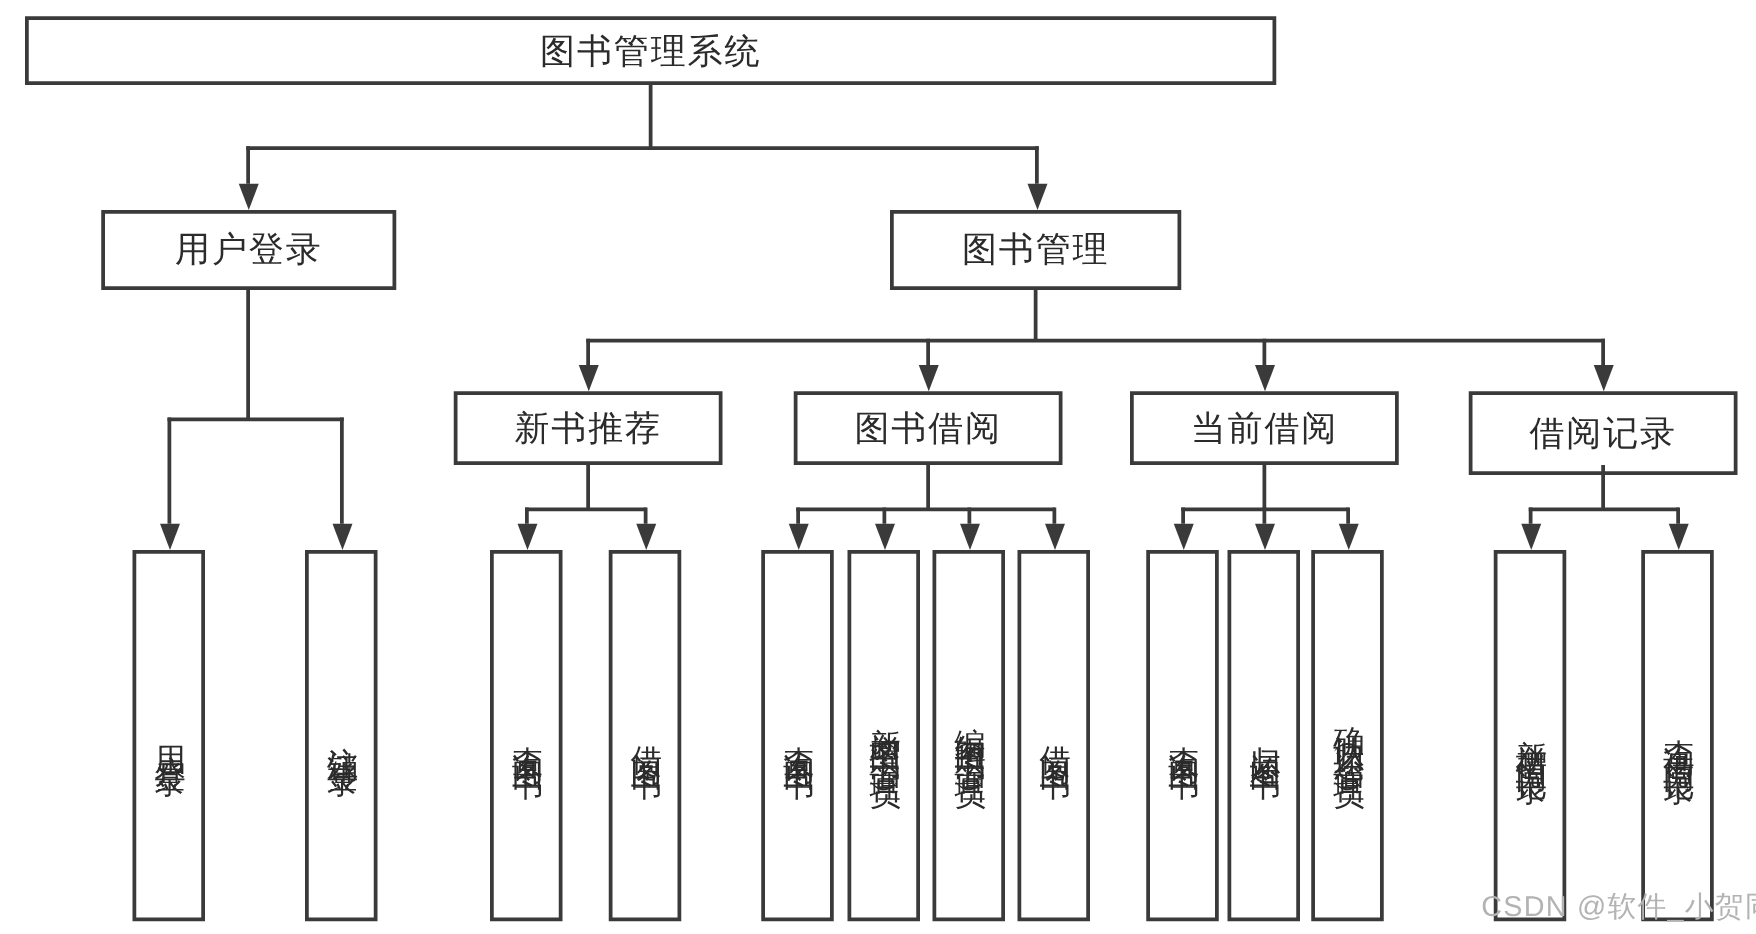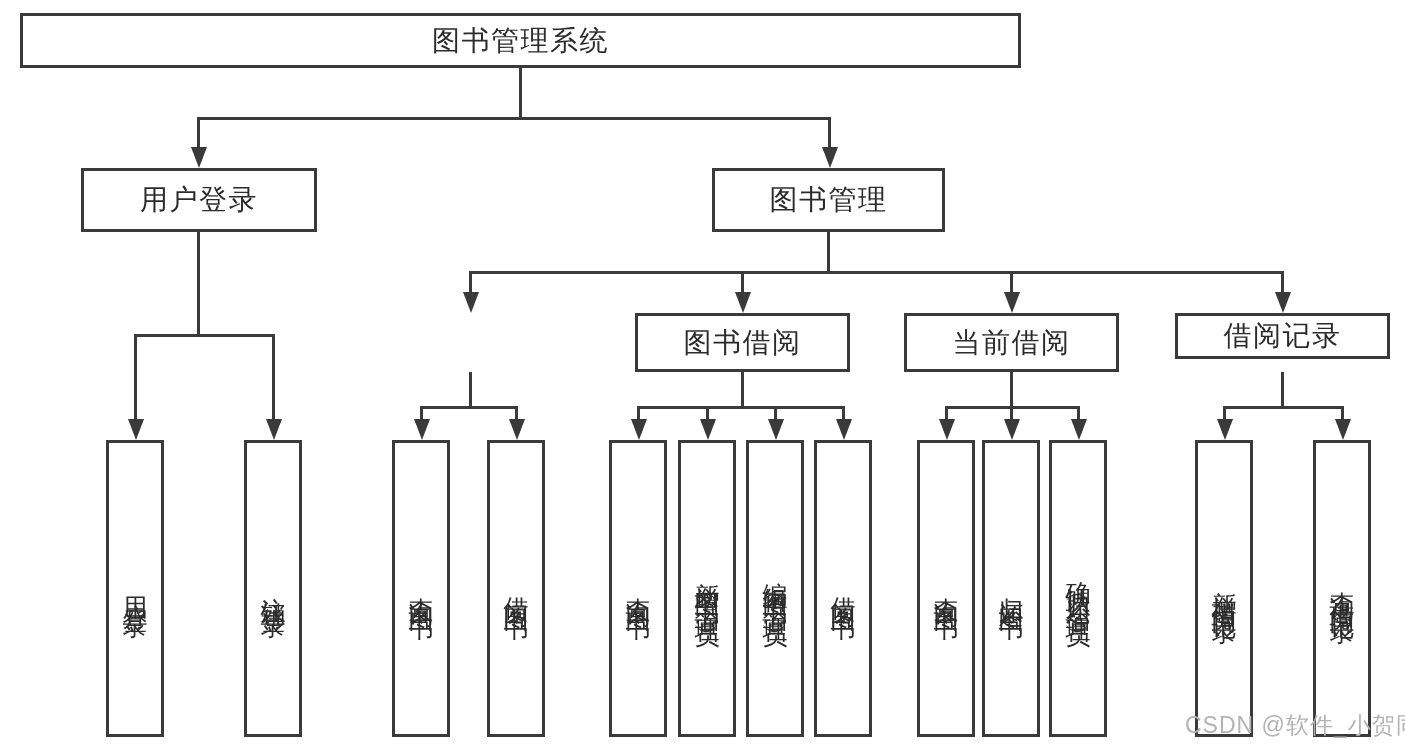--- a/index.html
+++ b/index.html
@@ -73,30 +73,33 @@
   </div>
 
   <div class="box" style="left:81px; top:168px; width:236px; height:64px;">
     <span>用户登录</span>
   </div>
 
   <div class="box" style="left:712px; top:168px; width:233px; height:64px;">
     <span>图书管理</span>
   </div>
 
+  <div class="box" style="left:363px; top:313px; width:215px; height:59px;">
+    <span>新书推荐</span>
+  </div>
 
   <div class="box" style="left:904px; top:313px; width:215px; height:59px;">
     <span>当前借阅</span>
   </div>
 
   <div class="box" style="left:635px; top:313px; width:215px; height:59px;">
     <span>图书借阅</span>
   </div>
 
-  <div class="box" style="left:1175px; top:313px; width:215px; height:46px;">
+  <div class="box" style="left:1175px; top:313px; width:215px; height:67px;">
     <span>借阅记录</span>
   </div>
 
   <div class="vbox" style="left:106px; top:440px; width:58px; height:297px;">
     <span class="vlabel">用户登录</span>
   </div>
   <div class="vbox" style="left:244px; top:440px; width:58px; height:297px;">
     <span class="vlabel">注销登录</span>
   </div>
 

